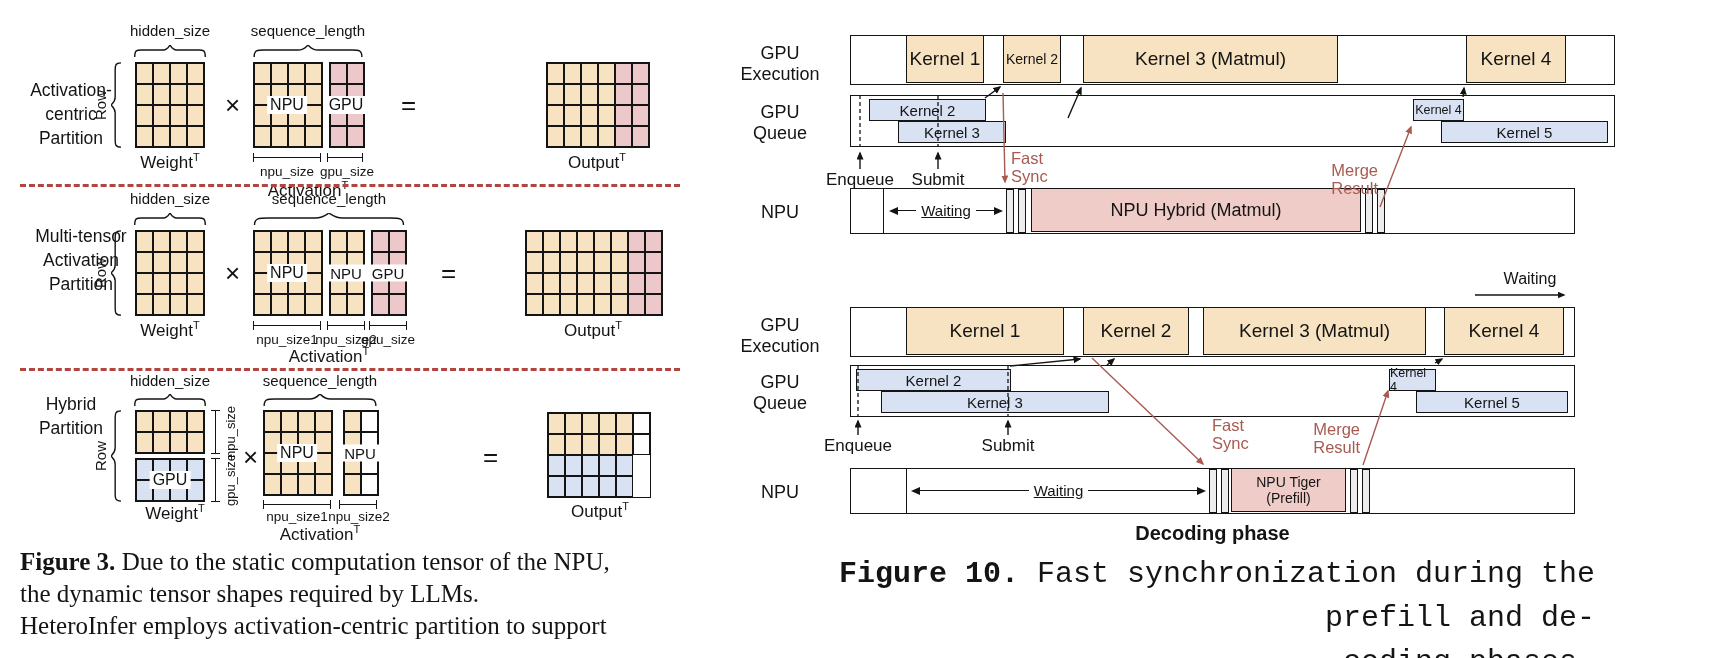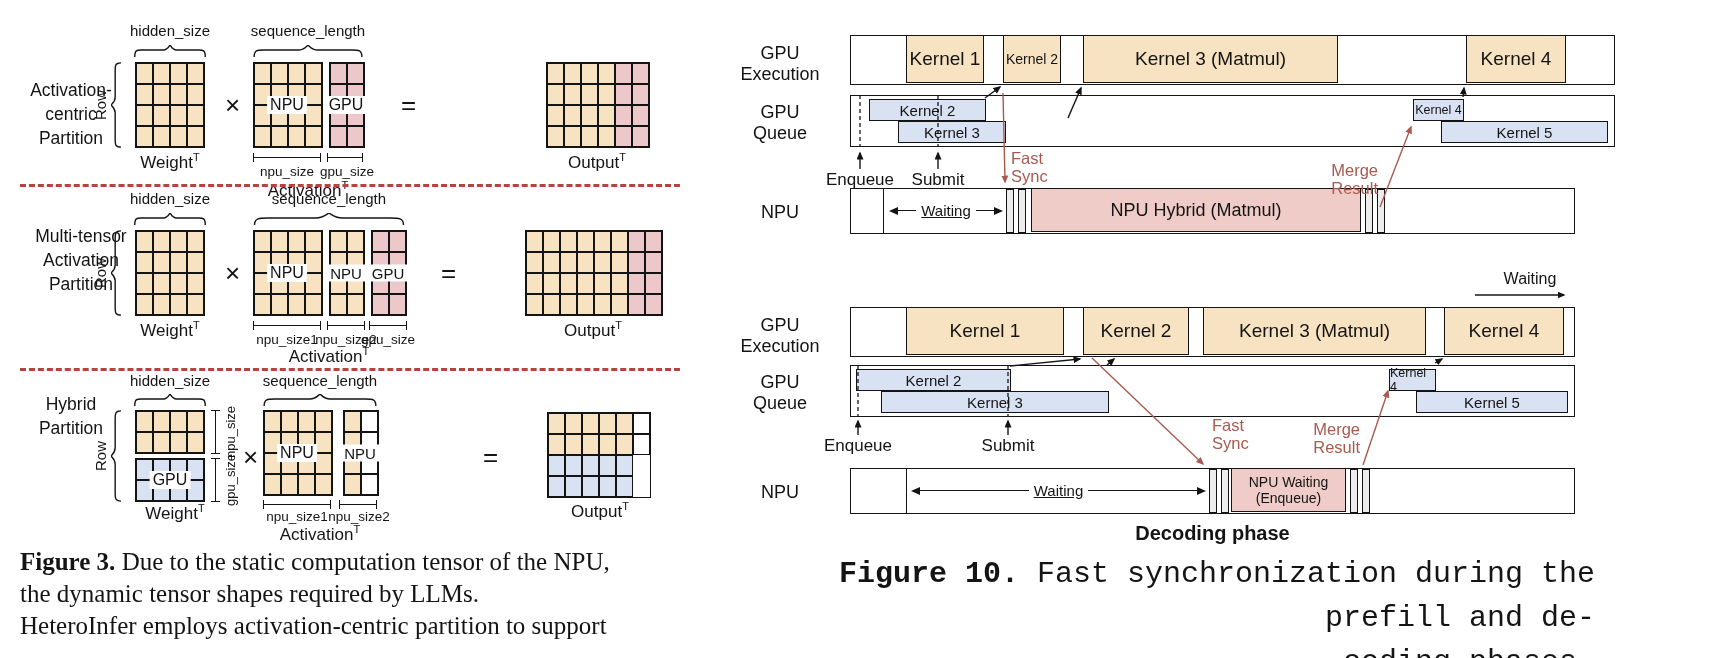--- a/index.html
+++ b/index.html
@@ -502,22 +502,22 @@
         <div class="dblarrow" style="left:60px;width:295px;top:11px;height:21px;">
           <span class="tri-l"></span>
             <span class="dline"></span>
           <span class="dbltxt">Waiting</span>
           <span class="dline"></span>
             <span class="tri-r"></span>
         </div>
         <div class="strip" style="left:358px;width:8px;background:#ededed;"></div>
         <div class="strip" style="left:370px;width:8px;background:#ededed;"></div>
         <div class="kblock" style="left:380px;top:-1px;width:115px;height:44px;background:#efccc8;font-size:14px;flex-direction:column;line-height:16px;">
-          <div>NPU Waiting</div>
-            <div>(Enqueue)</div>
+          <div>NPU Tiger</div>
+            <div>(Prefill)</div>
         </div>
         <div class="strip" style="left:499px;width:8px;background:#ededed;"></div>
         <div class="strip" style="left:511px;width:8px;background:#ededed;"></div>
       </div>
       <div class="annot" style="left:168px;top:166px;">Enqueue</div>
       <div class="annot" style="left:318px;top:166px;">Submit</div>
       <div class="redtxt" style="left:522px;top:146px;">
         <div>Fast</div>
           <div>Sync</div>
       </div>

